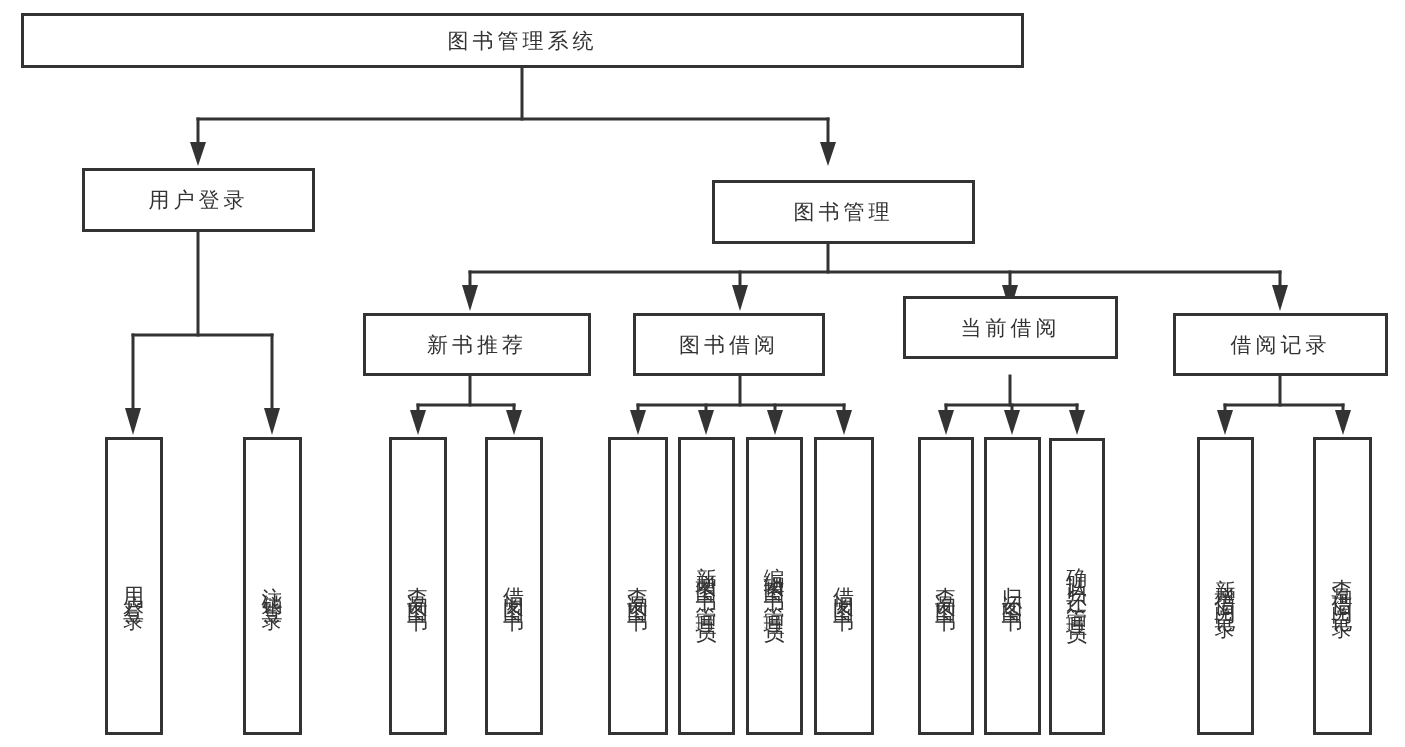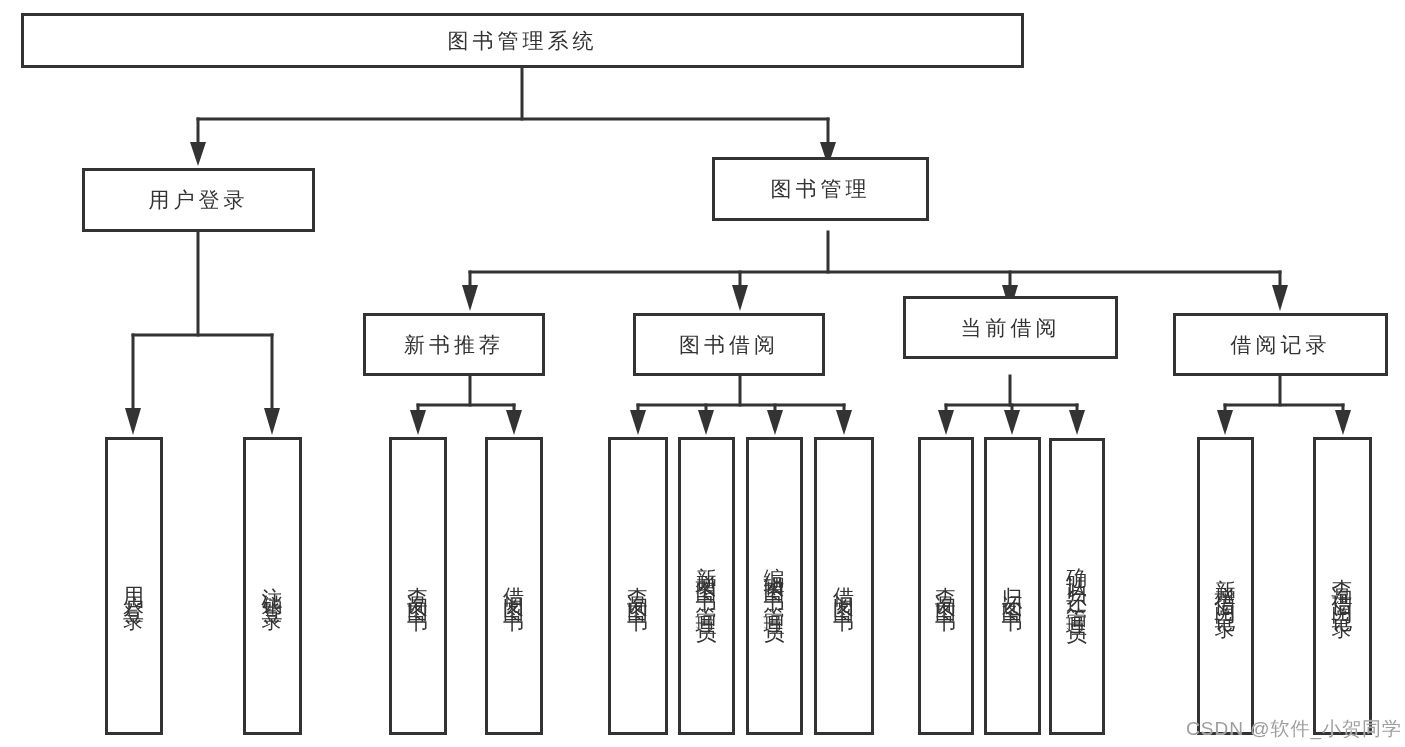--- a/index.html
+++ b/index.html
@@ -111,23 +111,23 @@
     <line x1="1223.5" y1="405" x2="1344.5" y2="405"></line>
     <line x1="1225" y1="403.5" x2="1225" y2="414"></line>
     <line x1="1343" y1="403.5" x2="1343" y2="414"></line>
     <polygon points="1217,410 1233,410 1225,435"></polygon>
     <polygon points="1335,410 1351,410 1343,435"></polygon>
   </svg>
 
   <div class="node h" style="left:21px;top:13px;width:1003px;height:55px;">图书管理系统</div>
 
   <div class="node h" style="left:82px;top:168px;width:233px;height:64px;">用户登录</div>
-  <div class="node h" style="left:712px;top:157px;width:217px;height:64px;">图书管理</div>
+  <div class="node h" style="left:712px;top:180px;width:263px;height:64px;">图书管理</div>
 
-  <div class="node h" style="left:363px;top:313px;width:182px;height:63px;">新书推荐</div>
+  <div class="node h" style="left:363px;top:313px;width:228px;height:63px;">新书推荐</div>
   <div class="node h" style="left:633px;top:313px;width:192px;height:63px;">图书借阅</div>
   <div class="node h" style="left:903px;top:296px;width:215px;height:63px;">当前借阅</div>
   <div class="node h" style="left:1173px;top:313px;width:215px;height:63px;">借阅记录</div>
 
   <div class="node v" style="left:105px;top:437px;width:58px;height:298px;">用户登录</div>
   <div class="node v" style="left:243px;top:437px;width:59px;height:298px;">注销登录</div>
 
   <div class="node v" style="left:389px;top:437px;width:58px;height:298px;">查询图书</div>
   <div class="node v" style="left:485px;top:437px;width:58px;height:298px;">借阅图书</div>
 
@@ -136,14 +136,13 @@
   <div class="node v" style="left:746px;top:437px;width:57px;height:298px;">编辑图书（管理员）</div>
   <div class="node v" style="left:814px;top:437px;width:60px;height:298px;">借阅图书</div>
 
   <div class="node v" style="left:918px;top:437px;width:56px;height:298px;">查询图书</div>
   <div class="node v" style="left:984px;top:437px;width:57px;height:298px;">归还图书</div>
   <div class="node v" style="left:1049px;top:438px;width:56px;height:297px;">确认归还（管理员）</div>
 
   <div class="node v" style="left:1197px;top:437px;width:57px;height:298px;">新增借阅记录</div>
   <div class="node v" style="left:1313px;top:437px;width:59px;height:298px;">查询借阅记录</div>
 
-  <div class="watermark">CSDN @软件_小贺同学</div>
 </div>
 
 </body></html>

